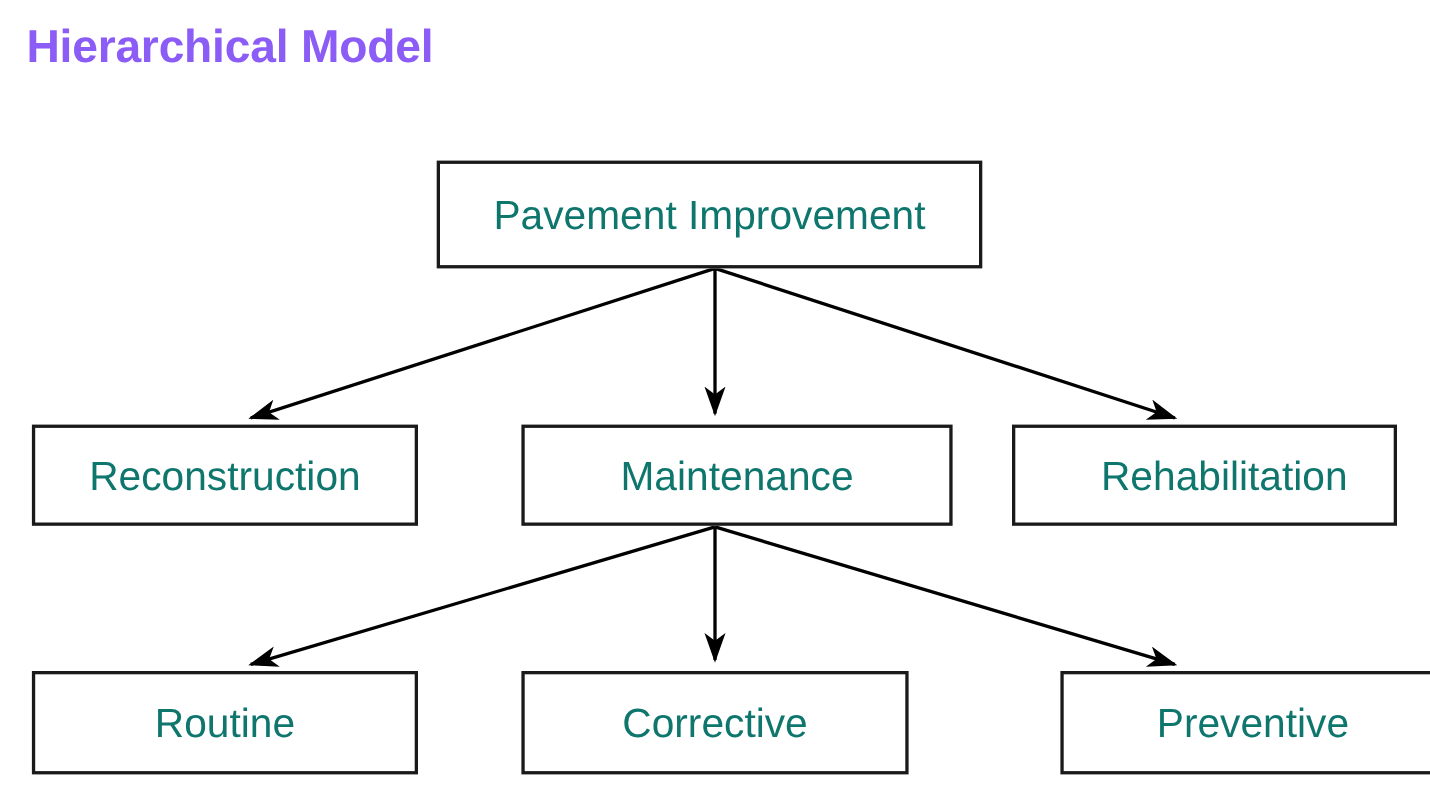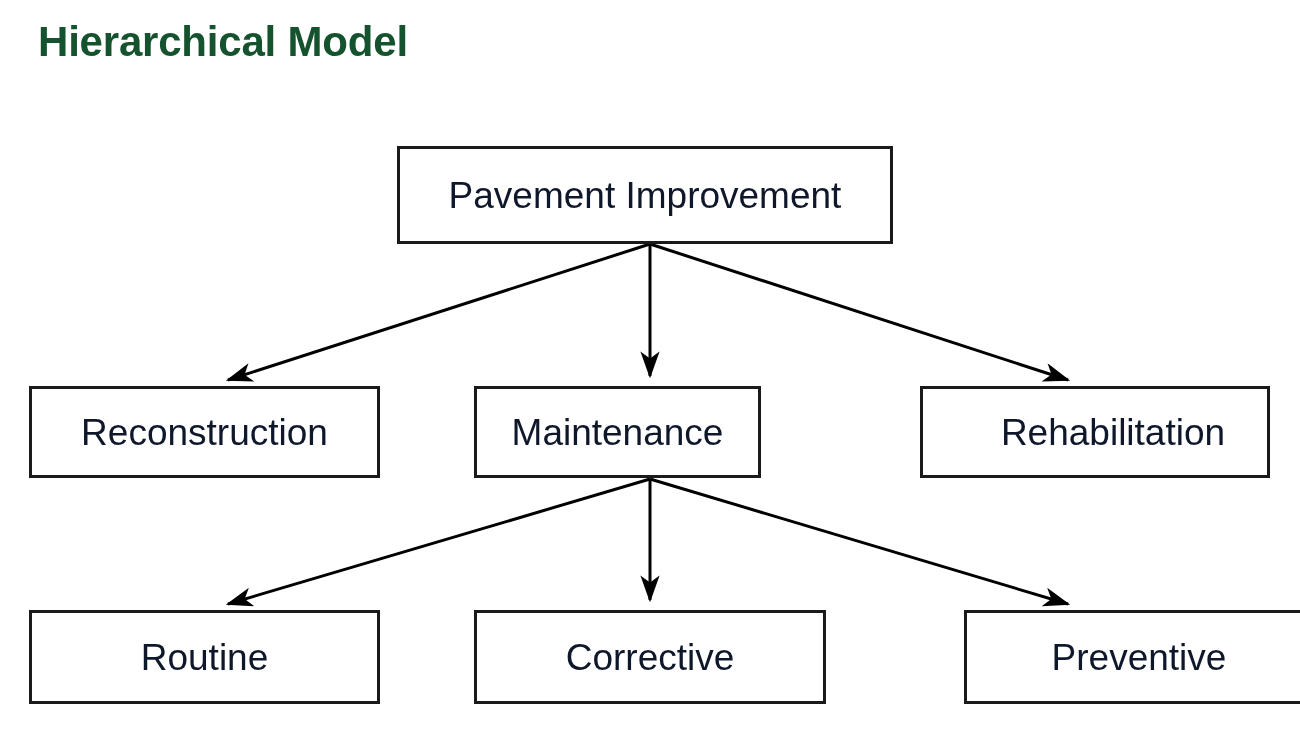--- a/index.html
+++ b/index.html
@@ -14,25 +14,25 @@
   }
   #canvas {
     position: relative;
     width: 1300px;
     height: 734px;
     background: #ffffff;
     overflow: hidden;
   }
   #page-title {
     position: absolute;
-    left: 38px;
+    left: 24px;
     top: 18px;
     font-size: 42px;
     font-weight: bold;
-    color: #14532d;
+    color: #8b5cf6;
     letter-spacing: -0.2px;
     line-height: 1.12;
     white-space: nowrap;
   }
   #edges {
     position: absolute;
     left: 0;
     top: 0;
     width: 1300px;
     height: 734px;
@@ -43,29 +43,29 @@
     box-sizing: border-box;
     background: #ffffff;
     border: 3px solid #1a1a1a;
     display: flex;
     align-items: center;
     justify-content: center;
   }
   .node-label {
     font-size: 37px;
     font-weight: normal;
-    color: #0f172a;
+    color: #0f766e;
     line-height: 1;
     white-space: nowrap;
     text-align: center;
   }
   
   #node-root          { left: 397px; top: 146px; width: 496px; height: 98px; }
   #node-reconstruction{ left: 29px;  top: 386px; width: 351px; height: 92px; align-items: center; }
-  #node-maintenance   { left: 474px; top: 386px; width: 287px; height: 92px; }
+  #node-maintenance   { left: 474px; top: 386px; width: 392px; height: 92px; }
   #node-rehabilitation{ left: 920px; top: 386px; width: 350px; height: 92px; padding-left: 36px; }
   #node-routine       { left: 29px;  top: 610px; width: 351px; height: 94px; align-items: center; }
   #node-corrective    { left: 474px; top: 610px; width: 352px; height: 94px; }
   #node-preventive    { left: 920px; top: 610px; width: 350px; height: 94px; margin-left: 44px; }
 </style>
 </head>
 <body>
 
 <div id="canvas">
 

